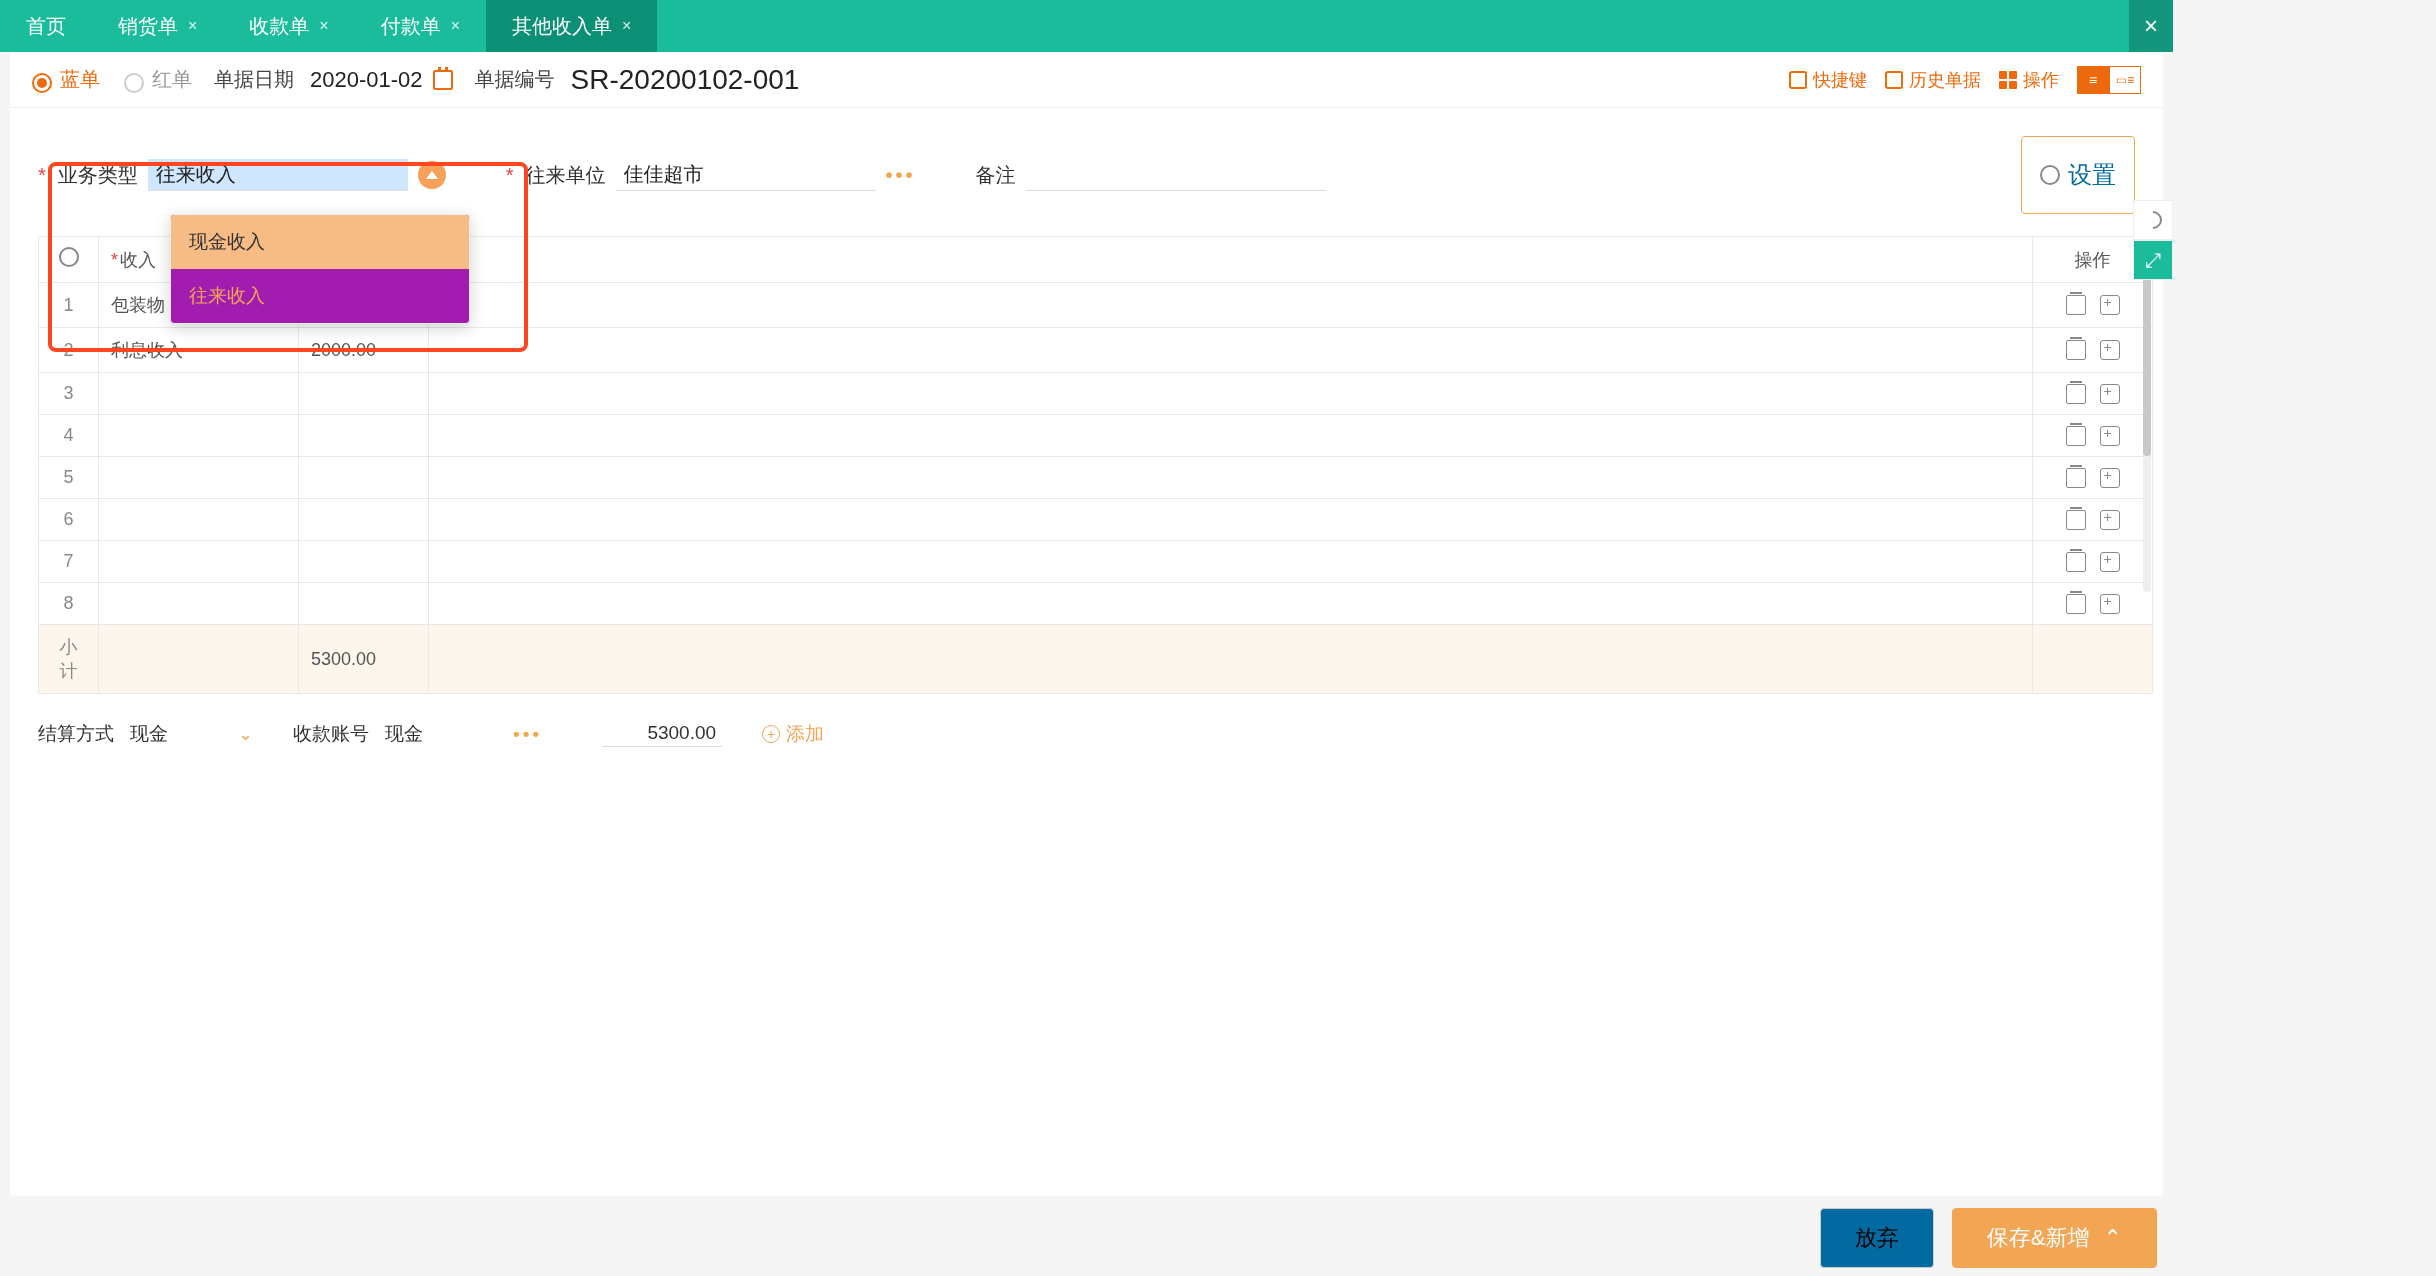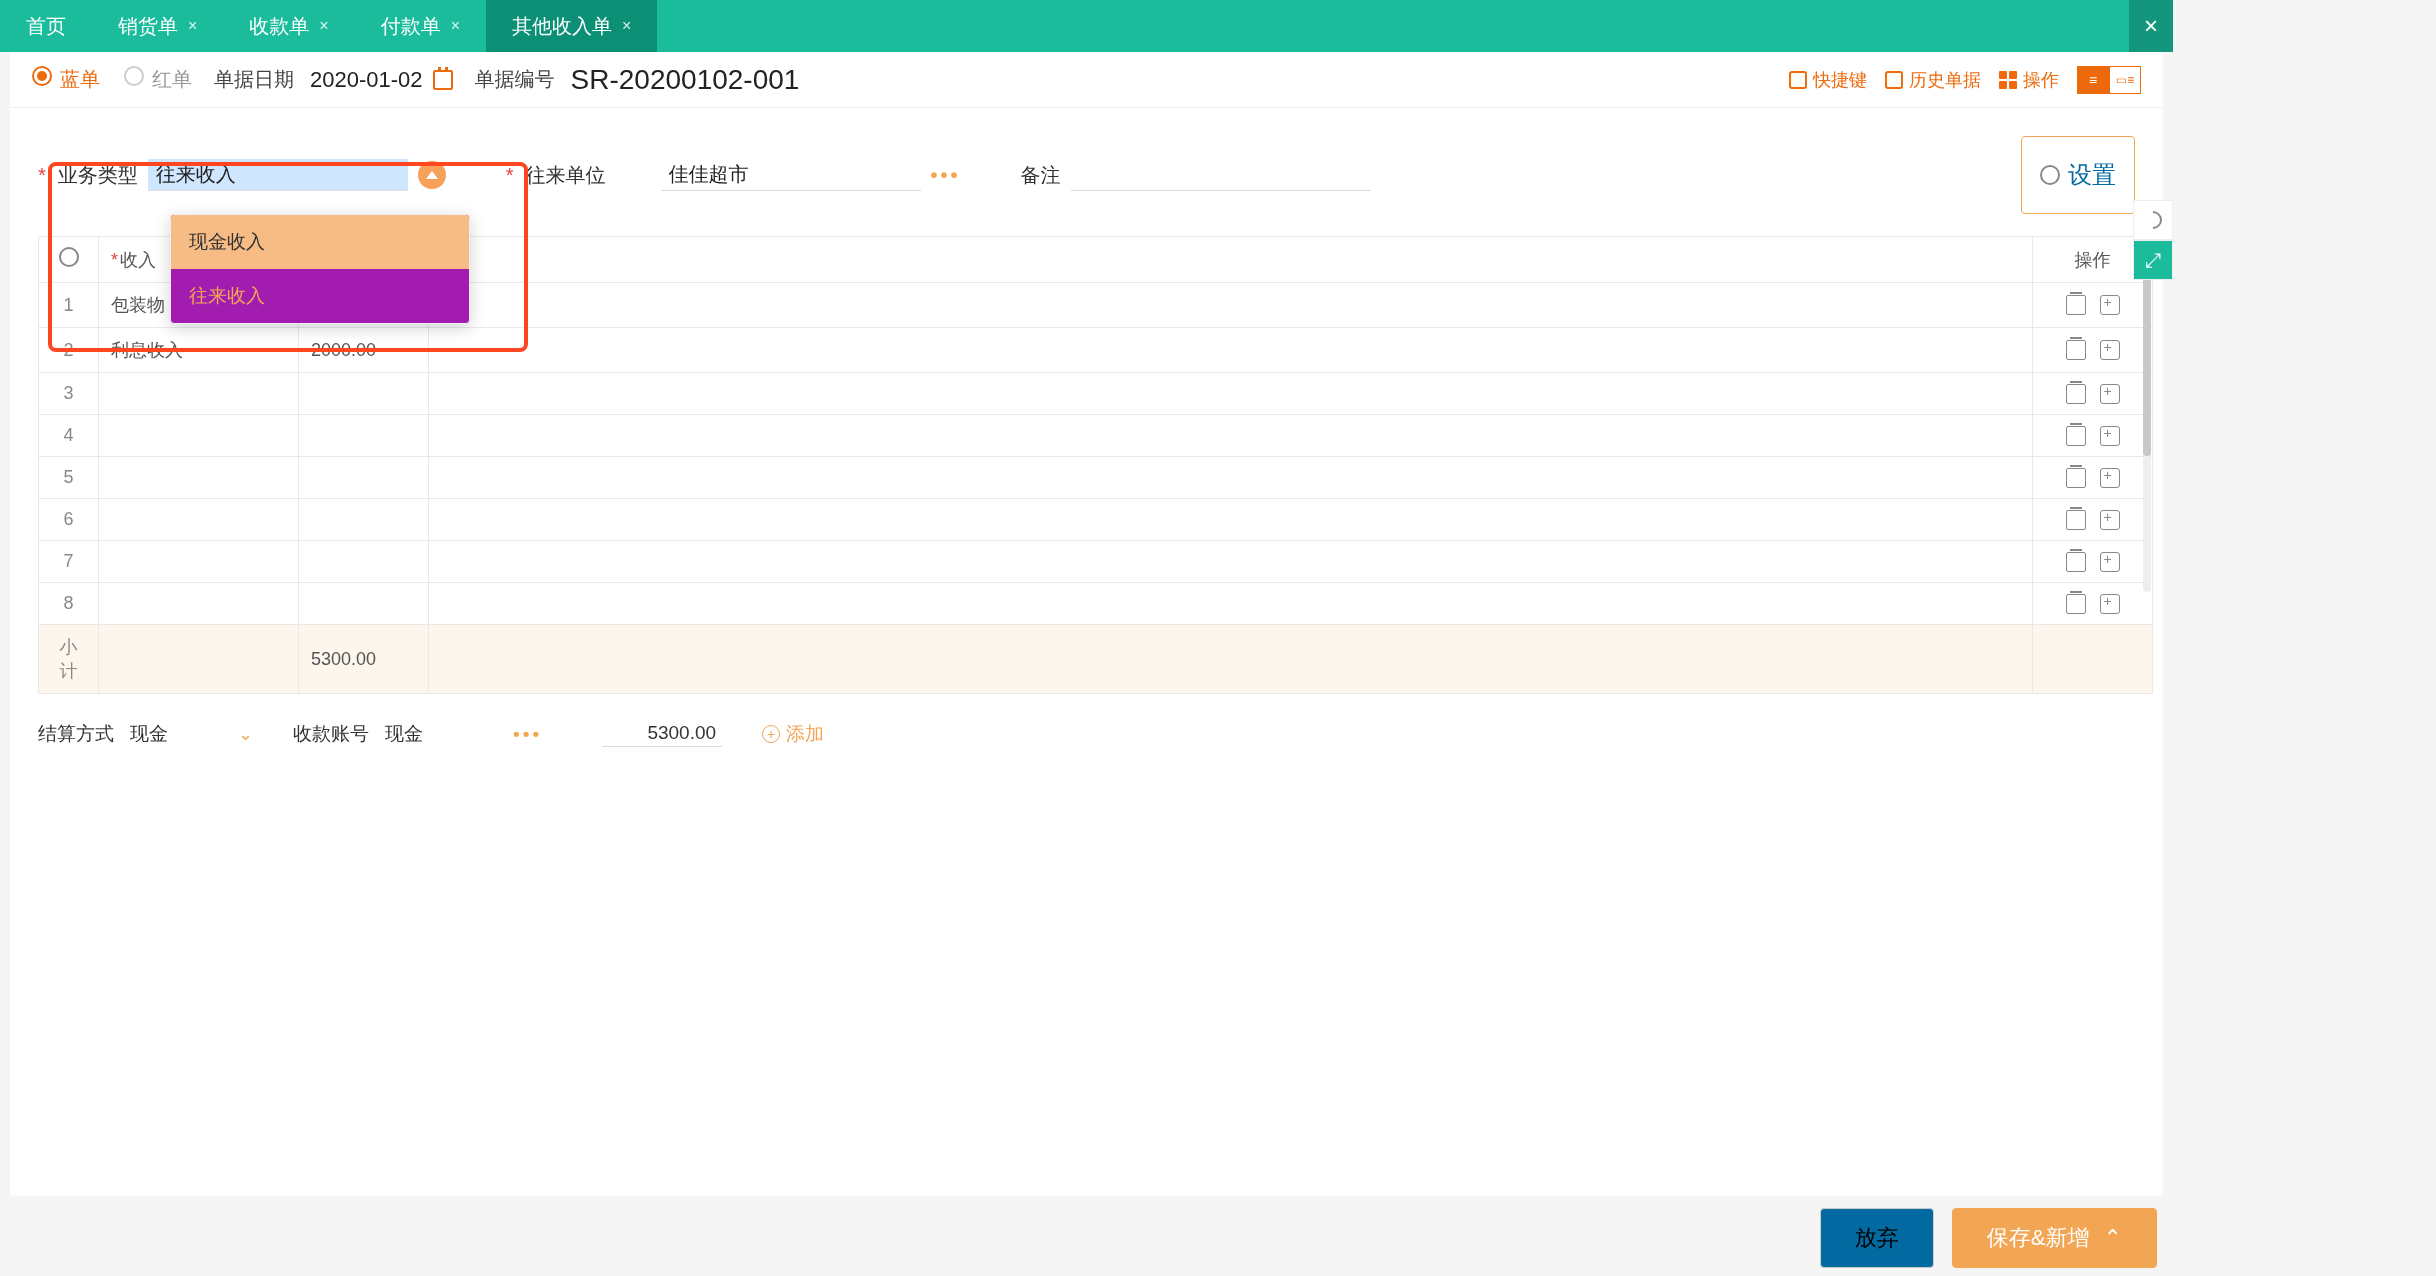--- a/index.html
+++ b/index.html
@@ -11,21 +11,21 @@
   .top-tab { display: flex; align-items: center; padding: 0 26px; font-size: 20px; cursor: pointer; gap: 10px; }
   .top-tab.active { background: #0b8f75; }
   .top-tab .close-x { font-size: 16px; opacity: .85; }
   .top-tabs .spacer { flex: 1; }
   .top-close { width: 44px; background: rgba(0,0,0,.2); display:flex; align-items:center; justify-content:center; cursor:pointer; }
 
   
   .page-body { position:absolute; top:52px; left:10px; right:10px; bottom:80px; background:#fff; border-radius:4px; }
   .toolbar { height:56px; display:flex; align-items:center; padding: 0 22px; border-bottom:1px solid #eee; gap: 22px; font-size:20px; }
   .radio-pill { display:flex; gap: 24px; align-items:center; }
-  .radio-item { display:flex; align-items:flex-start; gap:8px; cursor:pointer; }
+  .radio-item { display:flex; align-items:flex-end; gap:8px; cursor:pointer; }
   .radio-outer { width:20px; height:20px; border:2px solid #ed6a0c; border-radius:50%; display:inline-flex; align-items:center; justify-content:center;}
   .radio-outer.off { border-color:#ccc;}
   .radio-inner { width:10px; height:10px; border-radius:50%; background:#ed6a0c;}
   .lbl { color:#444; }
   .val { color:#222; margin-left:6px; }
   .tool-right { margin-left:auto; display:flex; align-items:center; gap:18px; }
   .tlink { color:#ed6a0c; display:flex; align-items:center; gap:6px; font-size:18px; cursor:pointer;}
   .icon-sq { width:18px; height:18px; border:2px solid #ed6a0c; border-radius:3px; display:inline-block;}
   .grid-icon { display:inline-grid; grid-template-columns:repeat(2,8px); grid-template-rows:repeat(2,8px); gap:2px;}
   .grid-icon span{background:#ed6a0c; border-radius:1px;}
@@ -185,21 +185,21 @@
         <span class="req">*</span>
         <span class="field-label">业务类型</span>
         <input class="field-input sel" readonly="" style="width: 260px;" value="往来收入">
         <span class="chev-btn">
             <span class="chev-up"></span>
           </span>
       </div>
       <div class="field">
         <span class="req">*</span>
         <span class="field-label">往来单位</span>
-        <input class="field-input" readonly="" style="width: 260px; margin-left: 45px;" value="佳佳超市">
+        <input class="field-input" readonly="" style="width: 260px;" value="佳佳超市">
         <span class="dots">•••</span>
       </div>
       <div class="field">
         <span class="field-label">备注</span>
         <input class="field-input" style="width: 300px;" value="">
       </div>
       <div class="settings-btn">
         <span class="gear"></span>
         <span>设置</span>
       </div>

